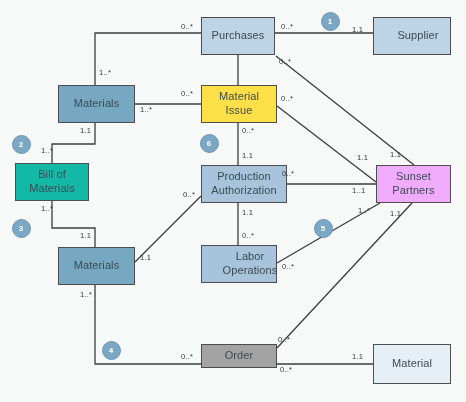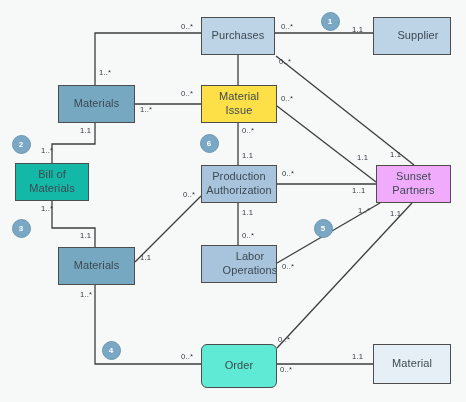--- a/index.html
+++ b/index.html
@@ -95,36 +95,36 @@
       <span class="node-label">Materials</span>
     </div>
     <div class="node" style="left: 201px; top: 85px; width: 76px; height: 38px; background: #fde047;">
       <span class="node-label">Material
 Issue</span>
     </div>
     <div class="node" style="left: 15px; top: 163px; width: 74px; height: 38px; background: #14b8a6;">
       <span class="node-label">Bill of
 Materials</span>
     </div>
-    <div class="node" style="left: 201px; top: 165px; width: 76px; height: 38px; background: rgb(167, 196, 220);">
+    <div class="node" style="left: 201px; top: 165px; width: 86px; height: 38px; background: rgb(167, 196, 220);">
       <span class="node-label">Production
 Authorization</span>
     </div>
     <div class="node" style="left: 376px; top: 165px; width: 75px; height: 38px; background: #f0abfc;">
       <span class="node-label">Sunset
 Partners</span>
     </div>
     <div class="node" style="left: 58px; top: 247px; width: 77px; height: 38px; background: rgb(119, 168, 194);">
       <span class="node-label">Materials</span>
     </div>
     <div class="node" style="left: 201px; top: 245px; width: 76px; height: 38px; background: rgb(167, 196, 220); padding-left: 22px;">
       <span class="node-label">Labor
 Operations</span>
     </div>
-    <div class="node" style="left: 201px; top: 344px; width: 76px; height: 44px; background: #5eead4; border-radius: 6px;">
+    <div class="node" style="left: 201px; top: 344px; width: 76px; height: 24px; background: #a3a3a3;">
       <span class="node-label">Order</span>
     </div>
     <div class="node" style="left: 373px; top: 344px; width: 78px; height: 40px; background: rgb(230, 238, 246);">
       <span class="node-label">Material</span>
     </div>
     <div class="badge" style="left: 320.5px; top: 11.5px; background: rgb(122, 168, 196);">1</div>
     <div class="badge" style="left: 11.5px; top: 134.5px; background: rgb(122, 168, 196);">2</div>
     <div class="badge" style="left: 11.5px; top: 218.5px; background: rgb(122, 168, 196);">3</div>
     <div class="badge" style="left: 101.5px; top: 340.5px; background: rgb(122, 168, 196);">4</div>
     <div class="badge" style="left: 313.5px; top: 218.5px; background: rgb(122, 168, 196);">5</div>

